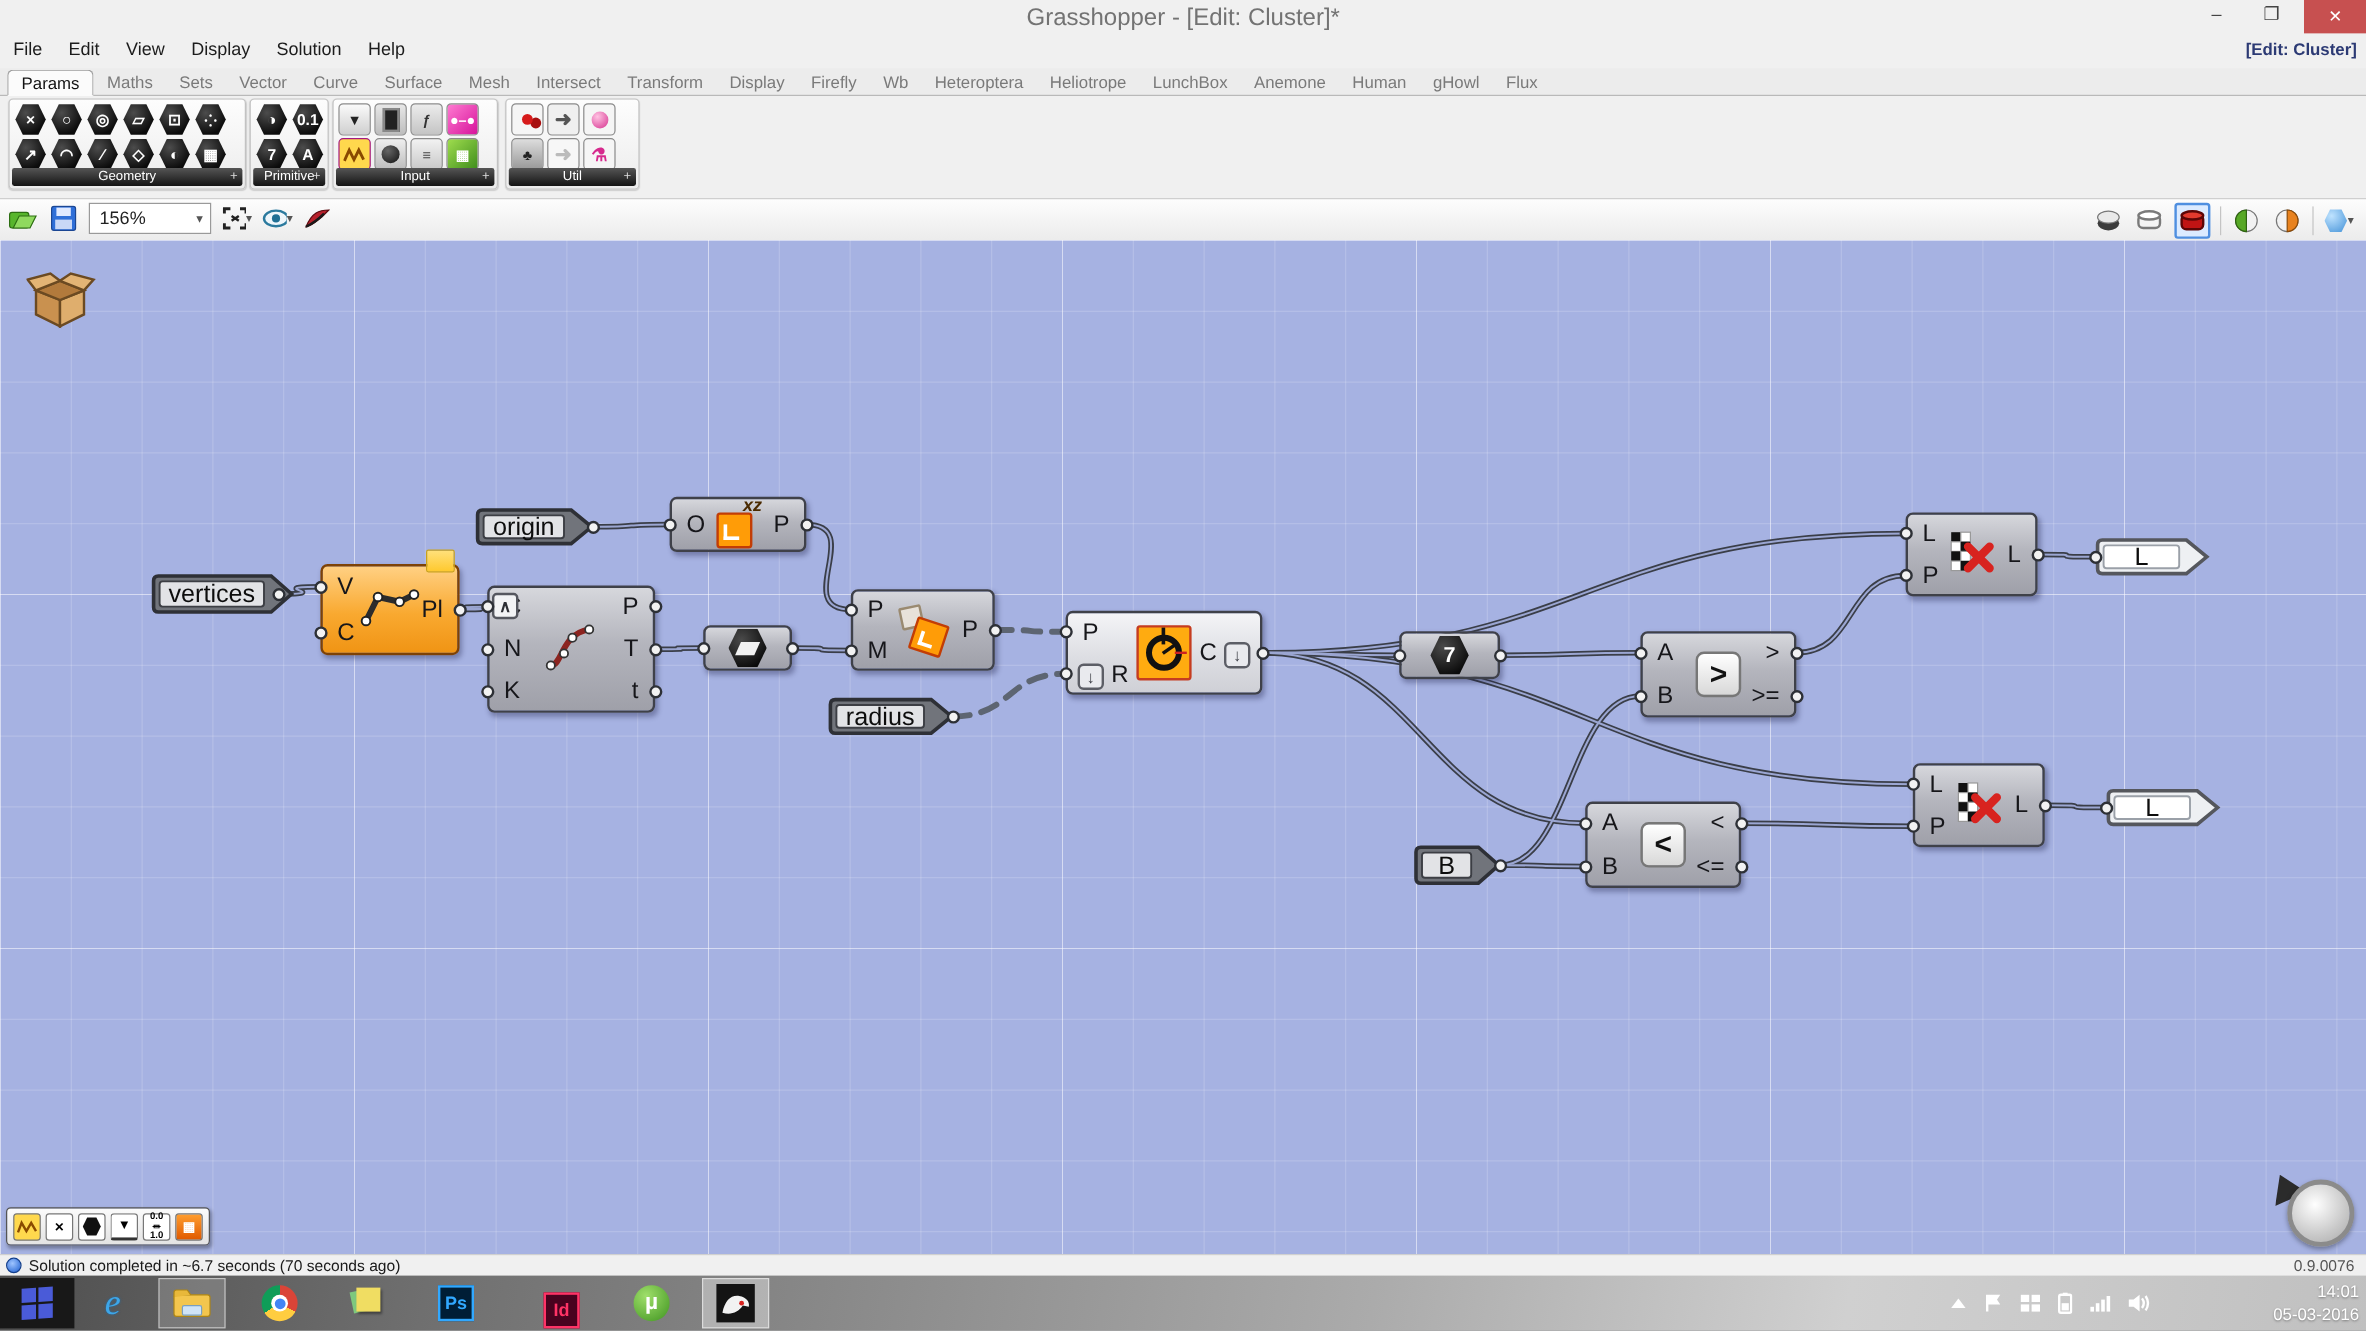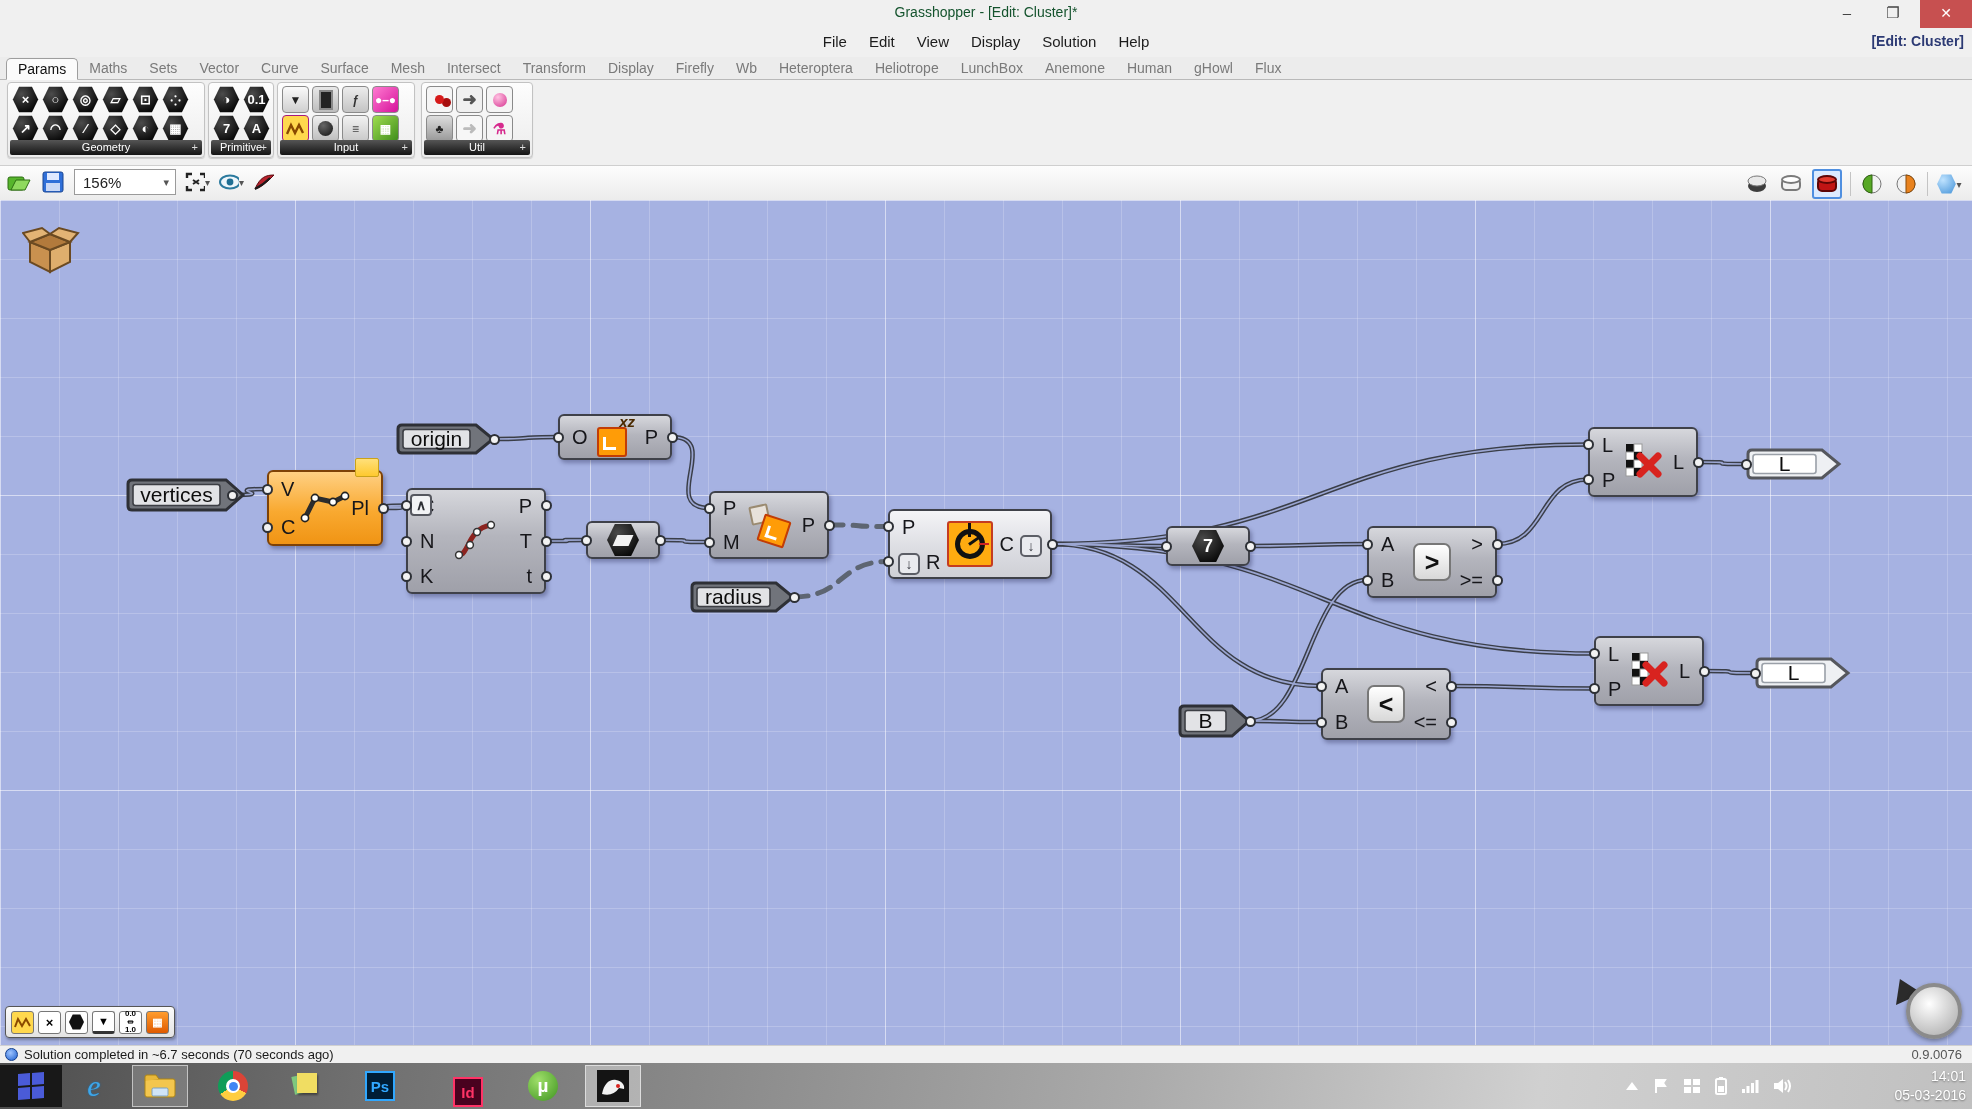--- a/index.html
+++ b/index.html
@@ -1,24 +1,24 @@
 <!DOCTYPE html>
 <html><head>
 <meta charset="utf-8">
 <style>
   html,body{margin:0;padding:0;background:#333;}
   #screen{position:relative;width:1972px;height:1109px;overflow:hidden;
     font-family:"Liberation Sans",sans-serif;background:#f0f0f0;user-select:none;}
   
   #titlebar{position:absolute;left:0;top:0;width:100%;height:28px;background:#f0f0f0;}
-  #title{position:absolute;left:0;right:0;top:4px;text-align:center;font-size:14px;color:#14532d;}
+  #title{position:absolute;left:0;right:0;top:4px;text-align:center;font-size:20px;color:#737373;}
   .wbtn{position:absolute;top:0;height:28px;width:42px;text-align:center;line-height:26px;font-size:15px;color:#444;}
   #btn-min{right:104px;} #btn-max{right:58px;}
   #btn-close{right:0;width:52px;background:#c75050;color:#fff;font-size:14px;}
-  #menubar{position:absolute;left:0;top:28px;width:100%;height:29px;background:#f0f0f0;text-align:center;}
+  #menubar{position:absolute;left:0;top:28px;width:100%;height:29px;background:#f0f0f0;}
   .menu-item{display:inline-block;padding:5px 11px;font-size:15px;color:#1c1c1c;}
   #edit-cluster{position:absolute;right:8px;top:5px;font-size:14px;color:#2c3a74;font-weight:bold;}
   
   #tabstrip{position:absolute;left:0;top:57px;width:100%;height:22px;background:#ececec;border-bottom:1px solid #b9b9b9;}
   .tab{display:inline-block;padding:2px 11px;font-size:14px;color:#7a7a7a;}
   .tab.active{background:#fbfbfb;border:1px solid #9e9e9e;border-bottom:1px solid #fbfbfb;border-radius:5px 5px 0 0;color:#111;margin-left:6px;position:relative;top:1px;}
   
   #ribbon{position:absolute;left:0;top:80px;width:100%;height:78px;background:#f0f0f0;}
   .rib-group{position:absolute;top:2px;height:74px;background:linear-gradient(#fdfdfd,#ececec);border:1px solid #c2c2c2;border-radius:4px;box-shadow:0 1px 1px rgba(0,0,0,.15);}
   .rib-icons{position:absolute;left:4px;top:3px;display:grid;grid-auto-flow:column;grid-template-rows:27px 27px;gap:2px 3px;}

